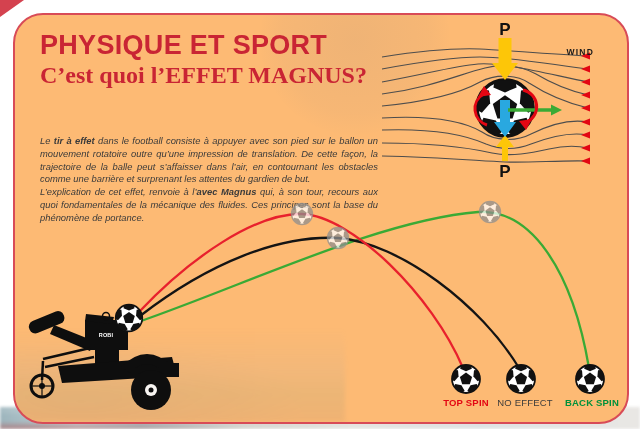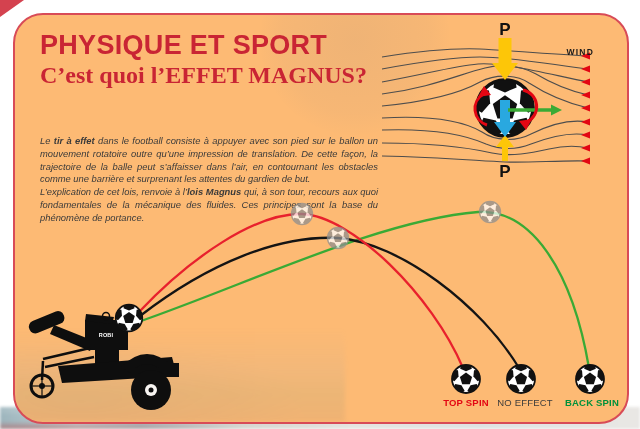--- a/index.html
+++ b/index.html
@@ -64,21 +64,21 @@
 
 <div class="frame">
   <div class="watermark-ball"></div>
   <div class="stadium-ghost"></div>
 
   <div class="title">PHYSIQUE ET SPORT</div>
   <div class="subtitle">C’est quoi l’EFFET MAGNUS?</div>
 
   <div class="intro">
     <p><span>Le </span><b>tir à effet</b><span> dans le football consiste à appuyer avec son pied sur le ballon un mouvement rotatoire outre qu’une impression de translation. De cette façon, la trajectoire de la balle peut s’affaisser dans l’air, en contournant les obstacles comme une barrière et surprenant les attentes du gardien de but.</span></p>
-    <p><span>L’explication de cet lois, renvoie à l’</span><b>lois Magnus</b><span> qui, à son tour, recours aux quoi fondamentales de la mécanique des fluides. Ces principes sont la base du phénomène de portance.</span></p>
+    <p><span>L’explication de cet effet, renvoie à l’</span><b>avec Magnus</b><span> qui, à son tour, recours aux quoi fondamentales de la mécanique des fluides. Ces principes sont la base du phénomène de portance.</span></p>
   </div>
 </div>
 
 <svg class="scene" width="640" height="429" viewBox="0 0 640 429">
   <defs>
     <clipPath id="ballclip">
         <circle r="14"></circle>
       </clipPath>
     <g id="ball14">
       <circle r="14" fill="#ffffff" stroke="currentColor" stroke-width="1.8"></circle>

